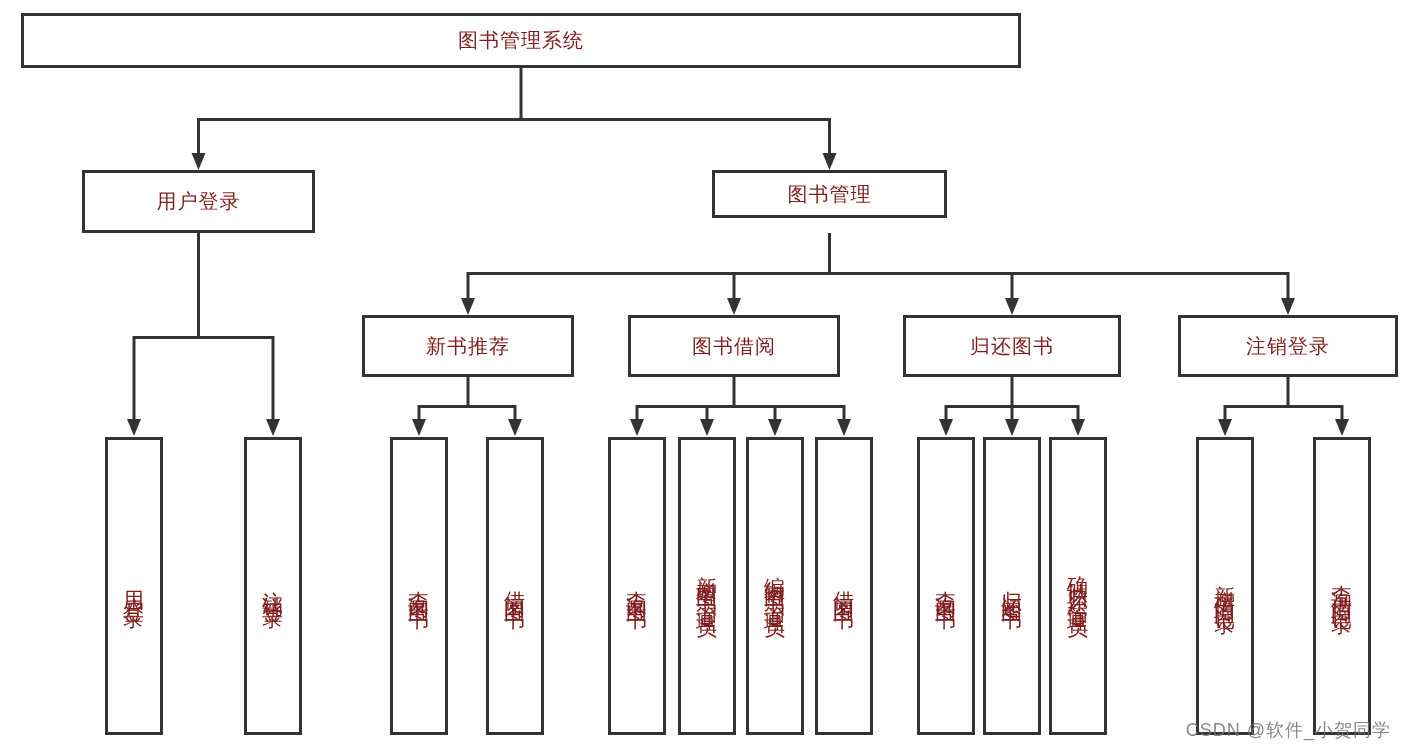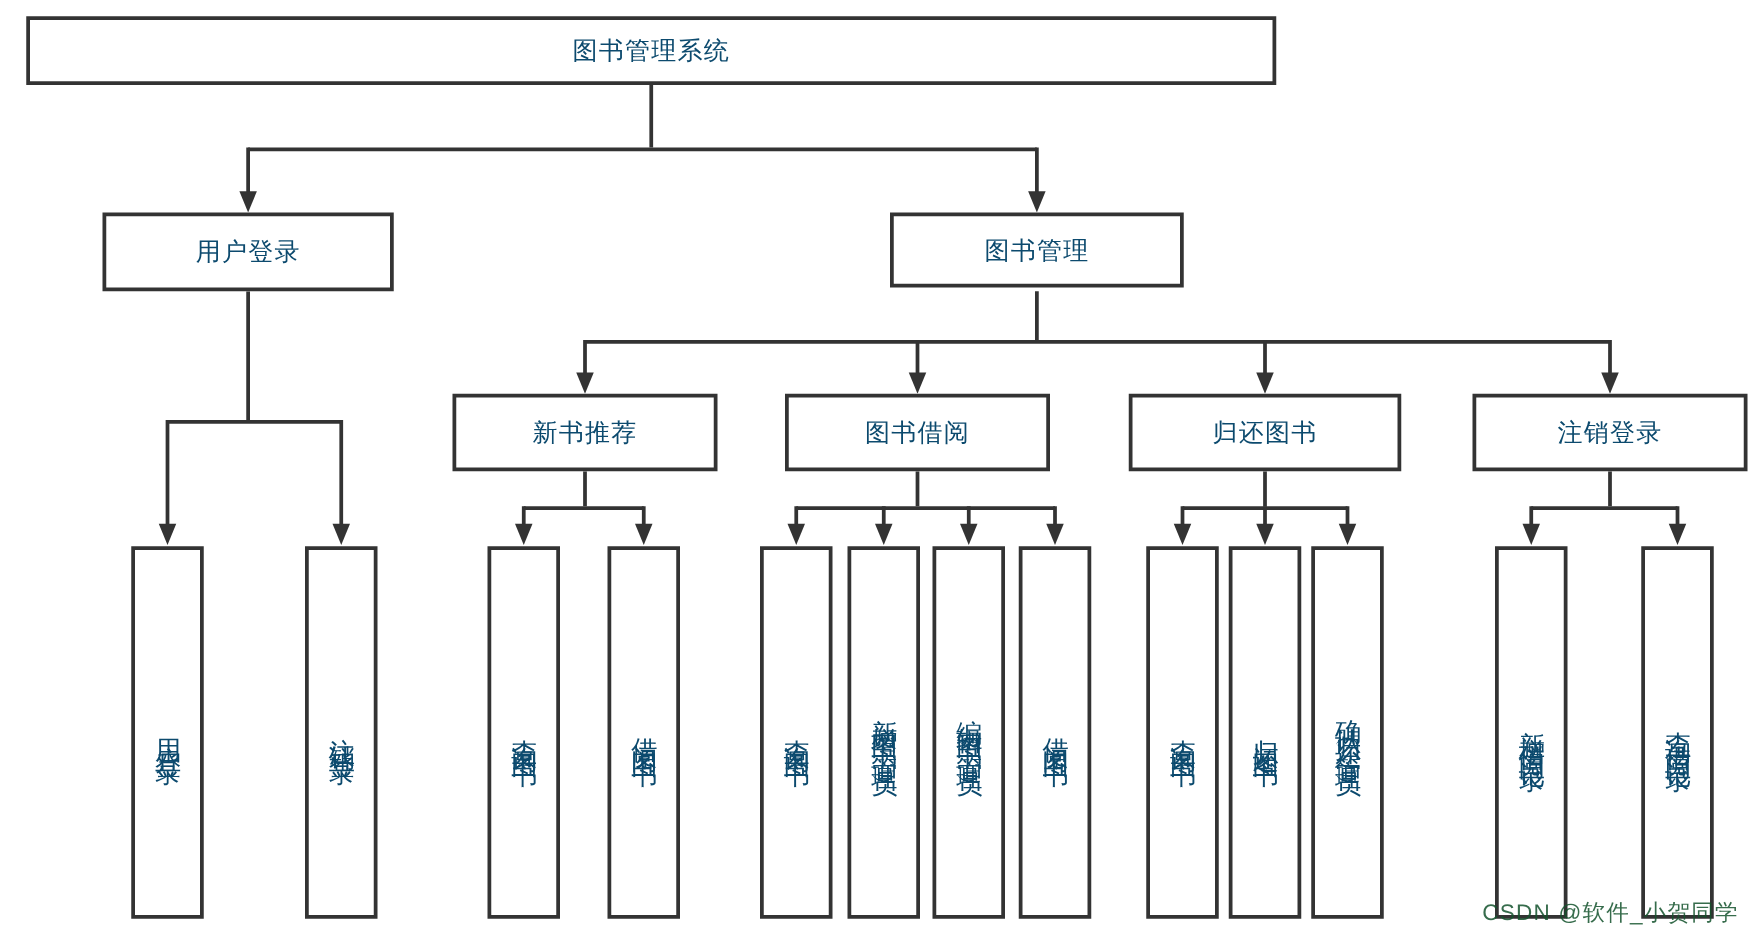--- a/index.html
+++ b/index.html
@@ -9,42 +9,42 @@
     background:#ffffff;
     font-family:"Liberation Sans","DejaVu Sans",sans-serif;
     overflow:hidden;
   }
   .wires{position:absolute;left:0;top:0;width:1405px;height:747px;}
   .node{
     position:absolute;
     box-sizing:border-box;
     background:#ffffff;
     border:3px solid #333333;
-    color:#0c4a6e;
+    color:#7f1d1d;
     display:flex;
     align-items:center;
     justify-content:center;
     text-align:left;
     font-size:20px;
     letter-spacing:1px;
   }
   .vnode{
     writing-mode:vertical-rl;
     text-orientation:mixed;
     font-size:21px;
     letter-spacing:6px;
     line-height:1;
   }
   .watermark{
     position:absolute;
     right:14px;
     bottom:5px;
     font-size:18px;
     letter-spacing:1px;
-    color:#14532d;
+    color:#737373;
     opacity:0.85;
     white-space:nowrap;
   }
 </style>
 </head>
 <body>
 
 <div class="stage">
 
   <svg class="wires" viewBox="0 0 1405 747" xmlns="http://www.w3.org/2000/svg">
@@ -109,21 +109,21 @@
       <path d="M1012 436 L1005 419 L1019 419 Z"></path>
       <path d="M1078 436 L1071 419 L1085 419 Z"></path>
       <path d="M1225 436 L1218 419 L1232 419 Z"></path>
       <path d="M1342 436 L1335 419 L1349 419 Z"></path>
     </g>
   </svg>
 
   <div class="node" style="left:21px;top:13px;width:1000px;height:55px">图书管理系统</div>
 
   <div class="node" style="left:82px;top:170px;width:233px;height:63px">用户登录</div>
-  <div class="node" style="left:712px;top:170px;width:235px;height:60px">图书管理</div>
+  <div class="node" style="left:712px;top:170px;width:235px;height:48px">图书管理</div>
 
   <div class="node" style="left:628px;top:315px;width:212px;height:62px">图书借阅</div>
   <div class="node" style="left:362px;top:315px;width:212px;height:62px">新书推荐</div>
   <div class="node" style="left:903px;top:315px;width:218px;height:62px">归还图书</div>
   <div class="node" style="left:1178px;top:315px;width:220px;height:62px">注销登录</div>
 
   <div class="node vnode" style="left:105px;top:437px;width:58px;height:298px">用户登录</div>
   <div class="node vnode" style="left:244px;top:437px;width:58px;height:298px">注销登录</div>
 
   <div class="node vnode" style="left:390px;top:437px;width:58px;height:298px">查询图书</div>

